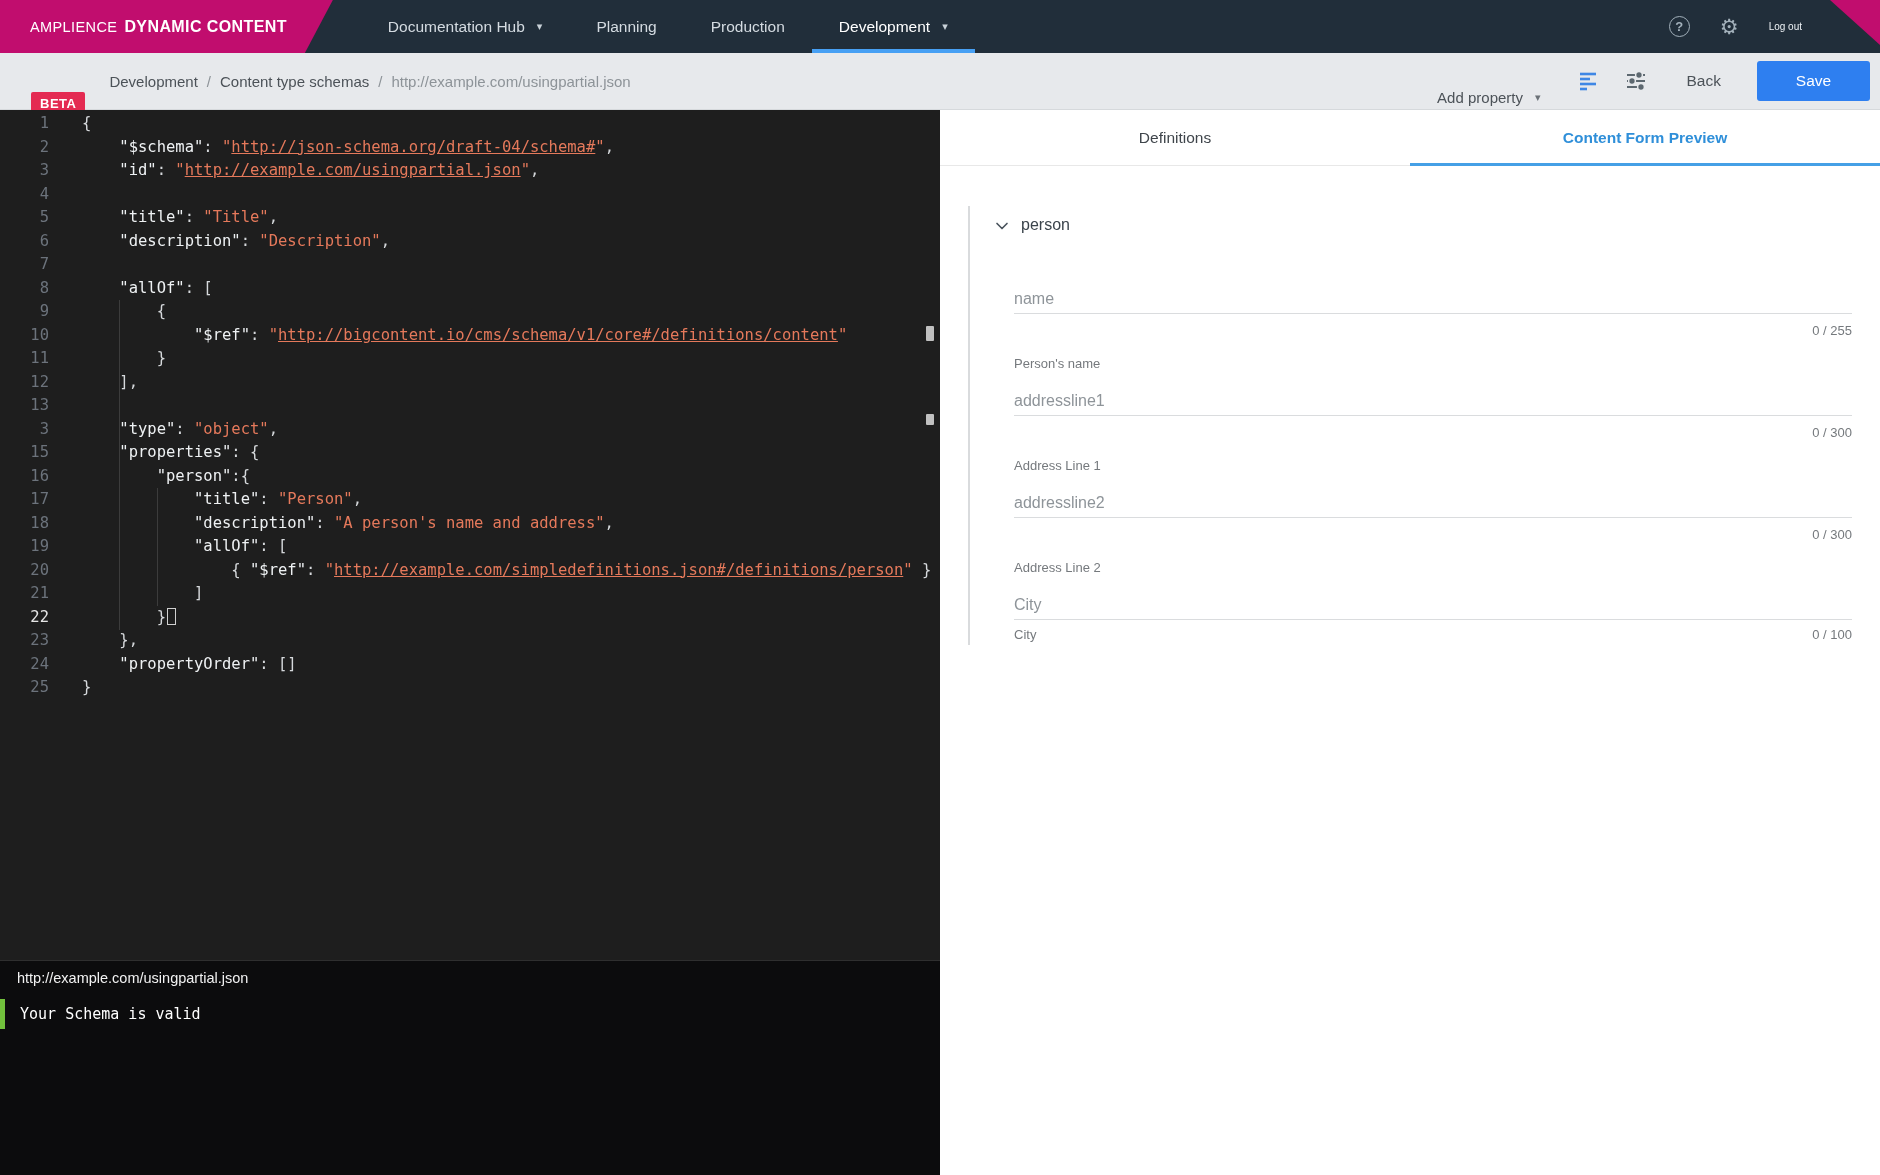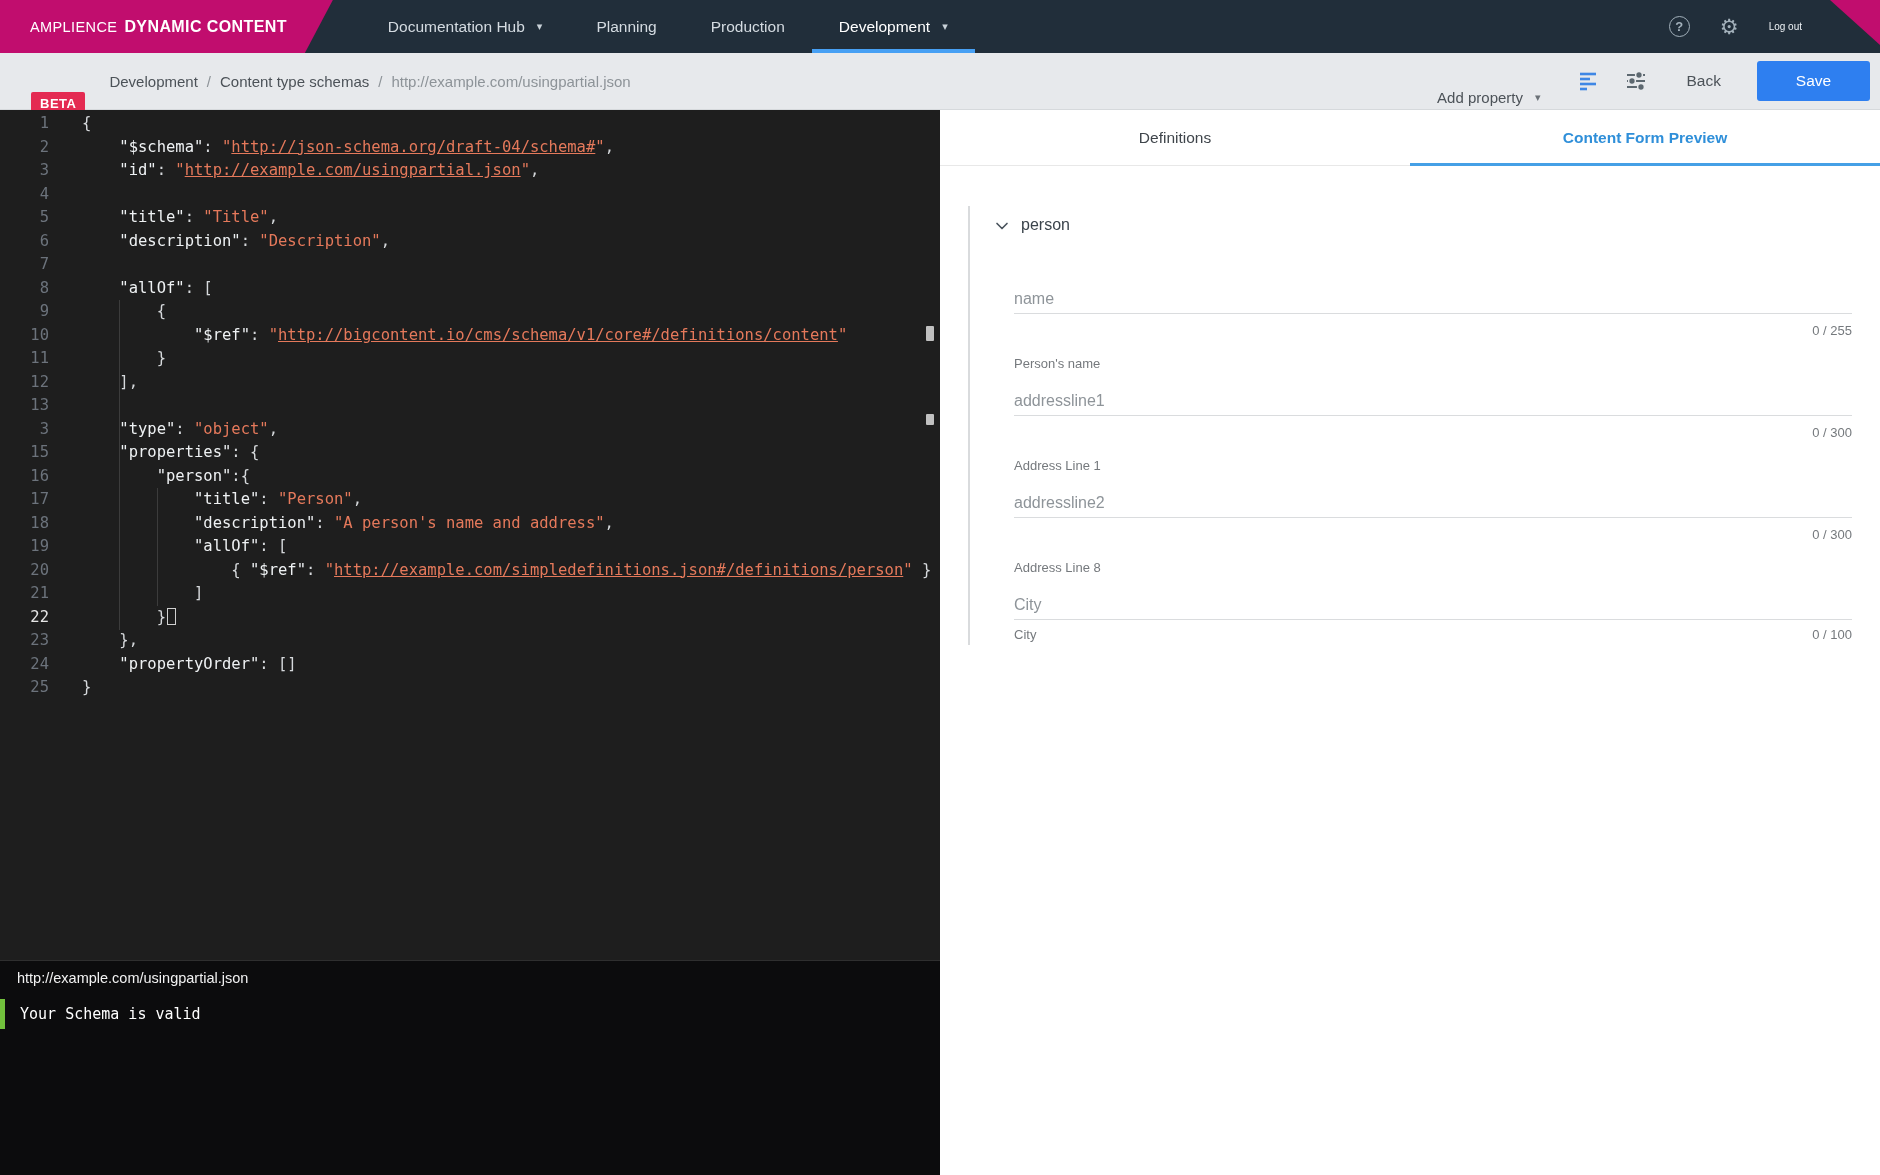--- a/index.html
+++ b/index.html
@@ -303,21 +303,21 @@
               <div class="hrow"><span class="helper">Person's name</span></div>
             </div>
             <div class="field">
               <input class="finput" type="text" placeholder="addressline1" style="">
               <div class="crow"><span class="counter">0 / 300</span></div>
               <div class="hrow"><span class="helper">Address Line 1</span></div>
             </div>
             <div class="field">
               <input class="finput" type="text" placeholder="addressline2" style="">
               <div class="crow"><span class="counter">0 / 300</span></div>
-              <div class="hrow"><span class="helper">Address Line 8</span></div>
+              <div class="hrow"><span class="helper">Address Line 2</span></div>
             </div>
             <div class="field">
               <input class="finput" type="text" placeholder="City" style="">
               <div class="meta-row">
                 <span class="helper">City</span>
                 <span class="counter">0 / 100</span>
               </div>
             </div>
           </div>
       </div>

